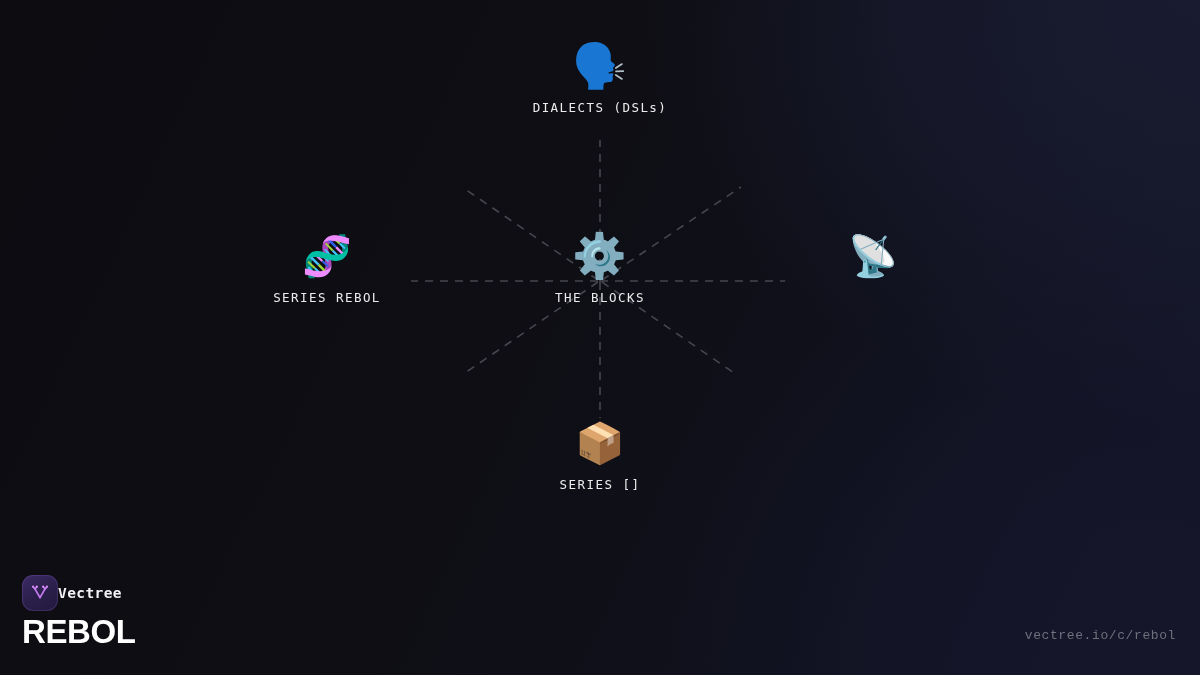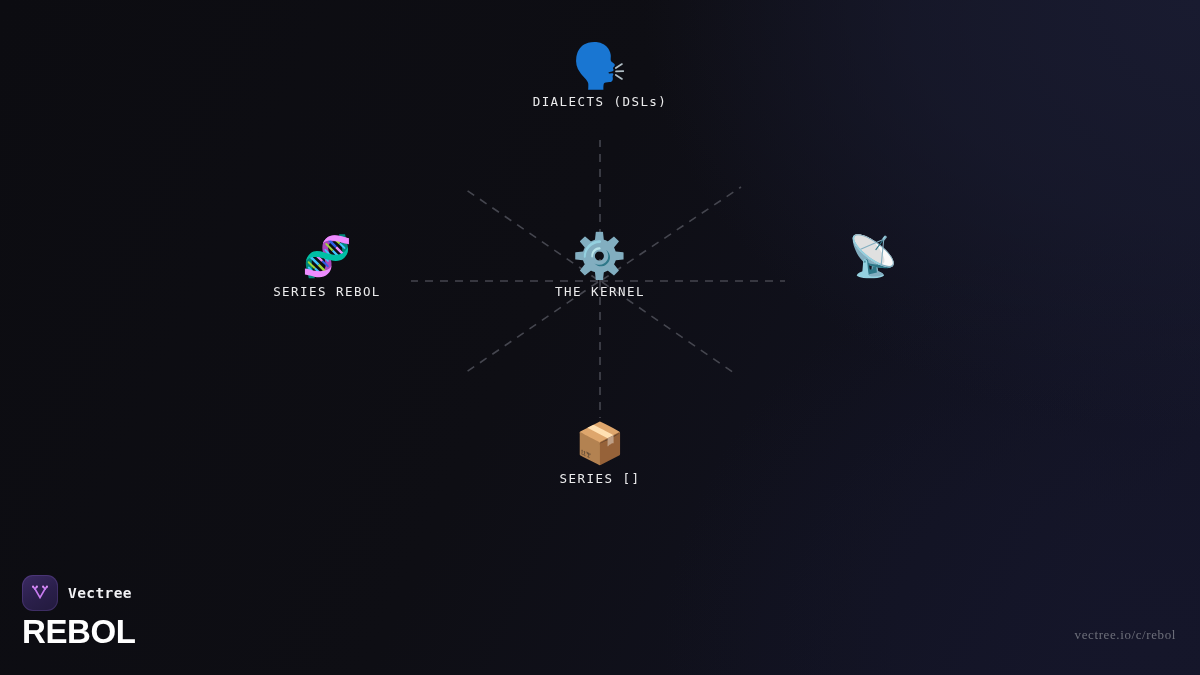--- a/index.html
+++ b/index.html
@@ -43,20 +43,21 @@
   .node .glyph {
     font-family: "DejaVu Sans", sans-serif;
     font-size: 44px;
     line-height: 56px;
     height: 56px;
     display: block;
   }
   .node .glyph.small { font-size: 40px; }
   .node .label {
     display: block;
+    margin-top: 6px;
     font-size: 12.5px;
     letter-spacing: 1.45px;
     color: #ececed;
     white-space: nowrap;
     font-family: "DejaVu Sans Mono", "Liberation Mono", monospace;
   }
 
   #node-center      { left: 600px; top: 228px; }
   #node-top         { left: 600px; top: 38px;  }
   #node-left        { left: 327px; top: 228px; }
@@ -68,21 +69,20 @@
     position: absolute;
     left: 0; right: 0; bottom: 0;
     height: 112px;
   }
   #brand {
     position: absolute;
     left: 22px;
     top: 12px;
     display: flex;
     align-items: center;
-    gap: 10px;
   }
   #brand-mark {
     width: 36px;
     height: 36px;
     border-radius: 11px;
     background: linear-gradient(150deg, #3b2a63 0%, #2a1f4a 55%, #221a3d 100%);
     box-shadow: inset 0 0 0 1px rgba(150,110,220,0.22);
     display: flex;
     align-items: center;
     justify-content: center;
@@ -102,21 +102,21 @@
     font-size: 33px;
     font-weight: bold;
     letter-spacing: -0.4px;
     color: #ffffff;
     text-align: center;
   }
   #footer-url {
     position: absolute;
     right: 24px;
     bottom: 32px;
-    font-family: Liberation Serif, serif;
+    font-family: Liberation Mono, monospace;
     font-size: 13px;
     letter-spacing: 0.6px;
     color: #6e707b;
   }
 </style>
 </head>
 <body>
 
 <div id="stage">
 
@@ -142,21 +142,21 @@
       <span class="label">DIALECTS (DSLs)</span>
     </div>
 
     <div class="node" id="node-left">
       <span class="glyph small">🧬</span>
       <span class="label">SERIES REBOL</span>
     </div>
 
     <div class="node" id="node-center">
       <span class="glyph">⚙️</span>
-      <span class="label">THE KERNEL</span>
+      <span class="label">THE BLOCKS</span>
     </div>
 
     <div class="node" id="node-right">
       <span class="glyph small">📡</span>
     </div>
 
     <div class="node" id="node-bottom">
       <span class="glyph small">📦</span>
       <span class="label">SERIES []</span>
     </div>

